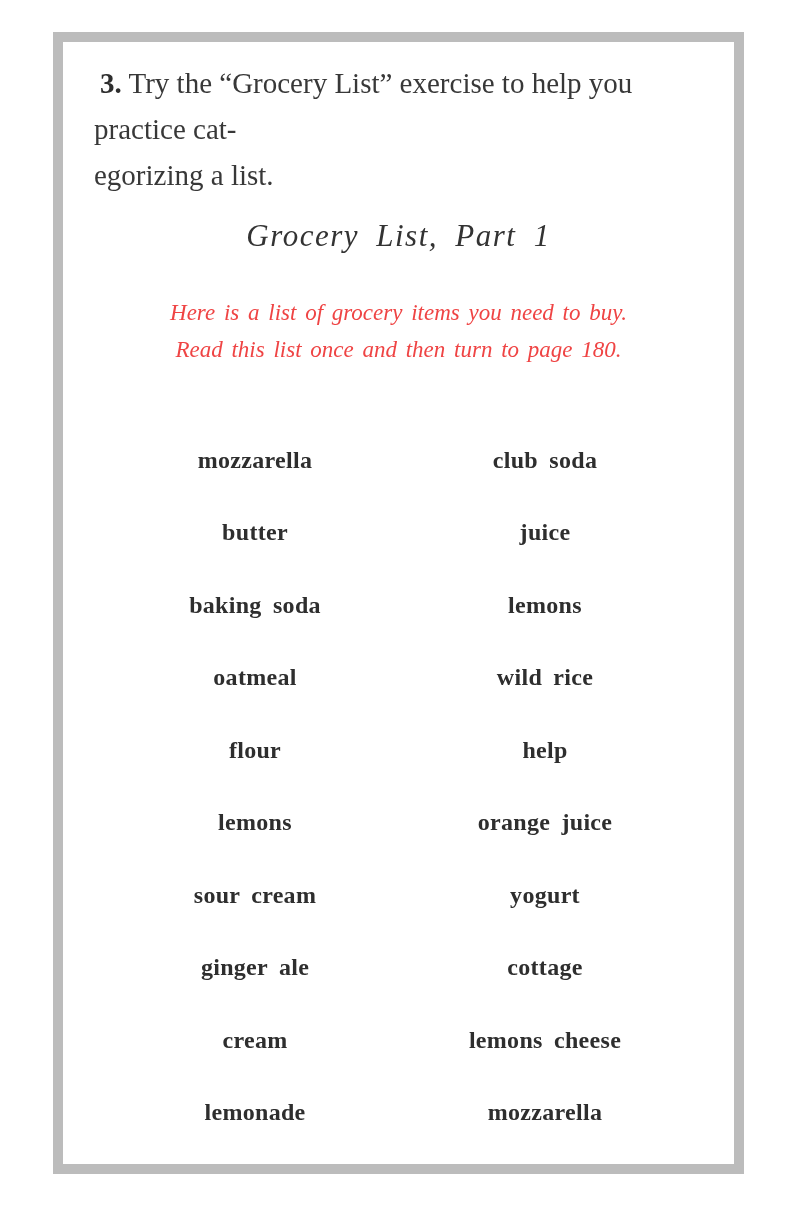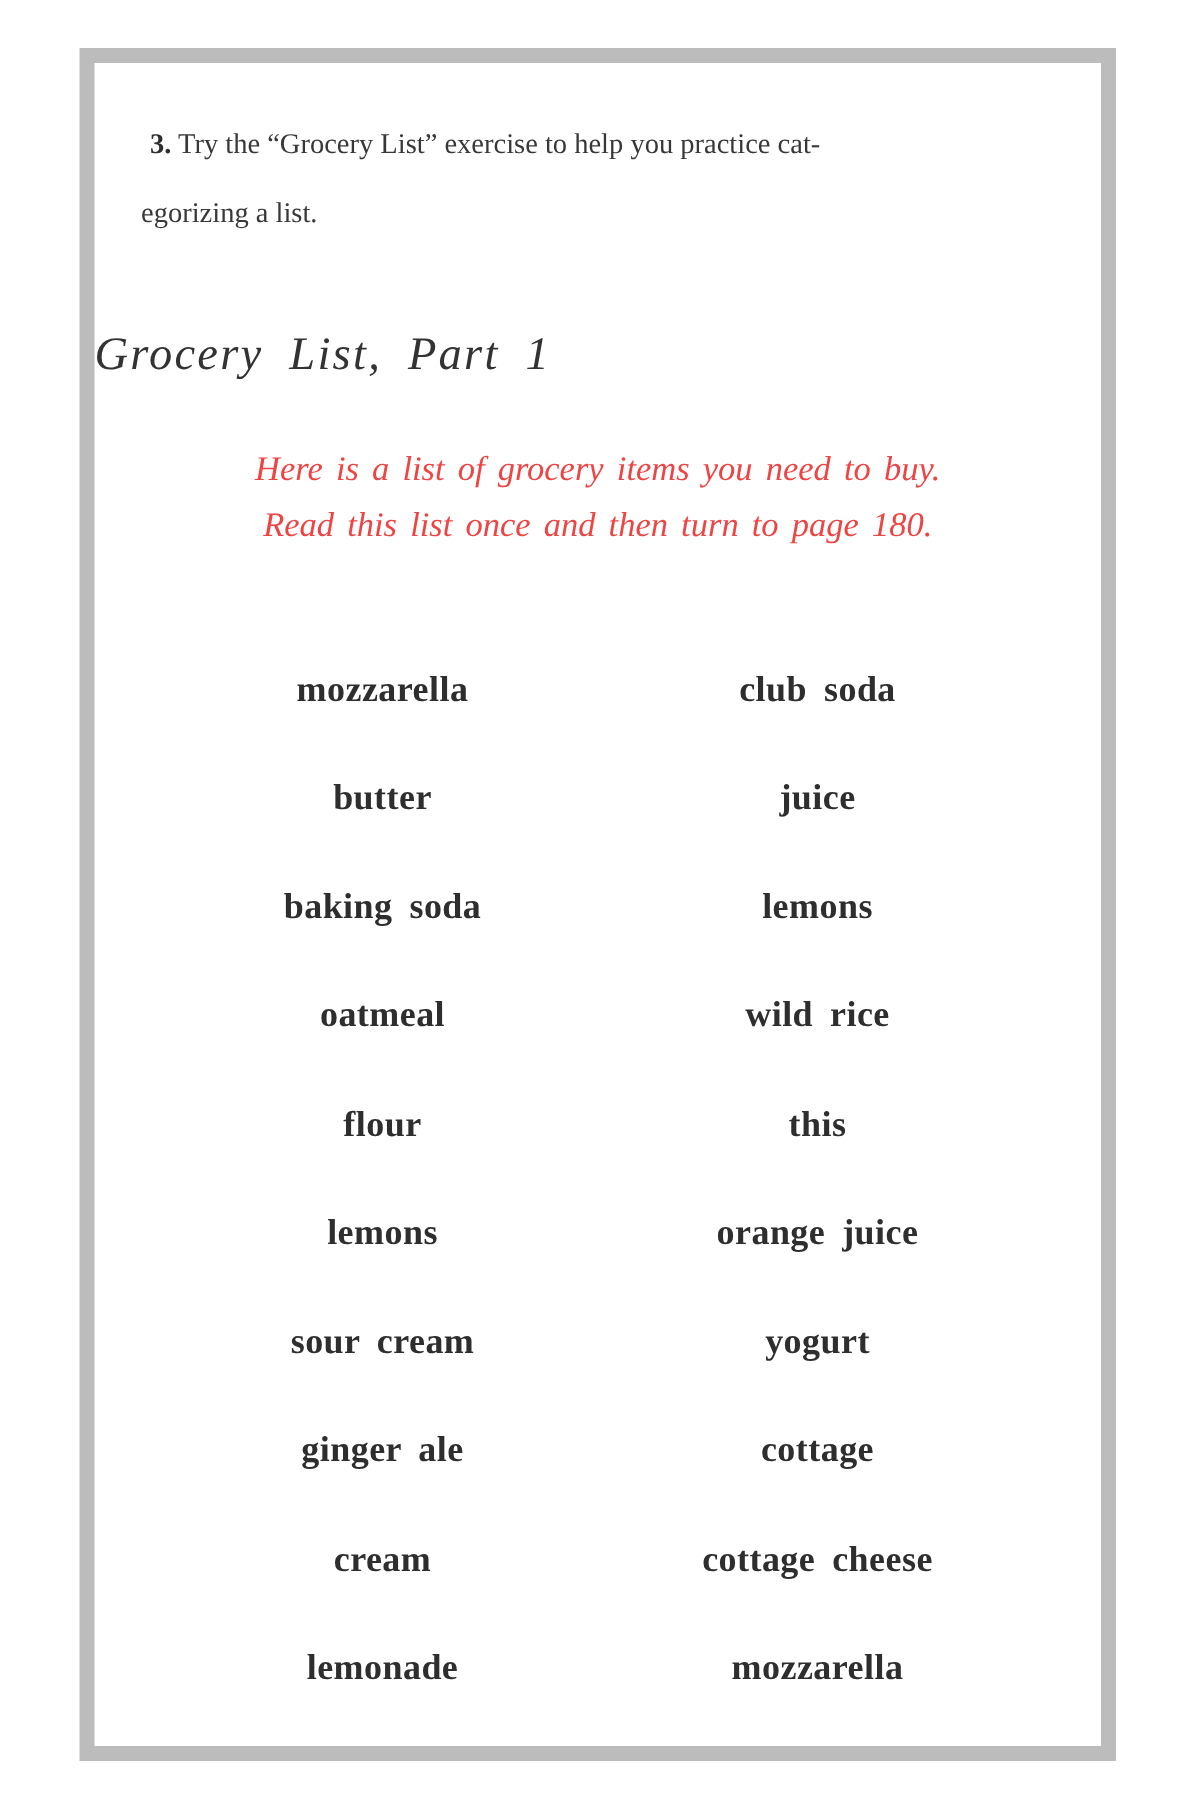--- a/index.html
+++ b/index.html
@@ -14,36 +14,37 @@
     left: 53px;
     top: 32px;
     width: 691px;
     height: 1142px;
     border: 10px solid #bcbcbc;
     background: #ffffff;
   }
   .instruction {
     position: absolute;
     left: 31px;
-    top: 32px;
+    top: 18px;
     width: 632px;
-    font-size: 19px;
+    font-size: 29px;
     line-height: 46px;
     color: #383838;
     text-indent: 6px;
   }
   .instruction .num {
     font-weight: bold;
     color: #2e2e2e;
   }
   .exercise-title {
     position: absolute;
     top: 174px;
     left: 0;
     width: 100%;
+    text-align: center;
     font-style: italic;
     font-weight: normal;
     font-size: 31px;
     line-height: 40px;
     letter-spacing: 1.5px;
     word-spacing: 8px;
     color: #333333;
   }
   .subtitle {
     position: absolute;
@@ -91,26 +92,26 @@
   <div class="grocery-grid">
     <span class="grocery-item">mozzarella</span>
     <span class="grocery-item">club soda</span>
     <span class="grocery-item">butter</span>
     <span class="grocery-item">juice</span>
     <span class="grocery-item">baking soda</span>
     <span class="grocery-item">lemons</span>
     <span class="grocery-item">oatmeal</span>
     <span class="grocery-item">wild rice</span>
     <span class="grocery-item">flour</span>
-    <span class="grocery-item">this</span>
+    <span class="grocery-item">help</span>
     <span class="grocery-item">lemons</span>
     <span class="grocery-item">orange juice</span>
     <span class="grocery-item">sour cream</span>
     <span class="grocery-item">yogurt</span>
     <span class="grocery-item">ginger ale</span>
     <span class="grocery-item">cottage</span>
     <span class="grocery-item">cream</span>
-    <span class="grocery-item">cottage cheese</span>
+    <span class="grocery-item">lemons cheese</span>
     <span class="grocery-item">lemonade</span>
     <span class="grocery-item">mozzarella</span>
   </div>
 
 </div>
 
 </body></html>

